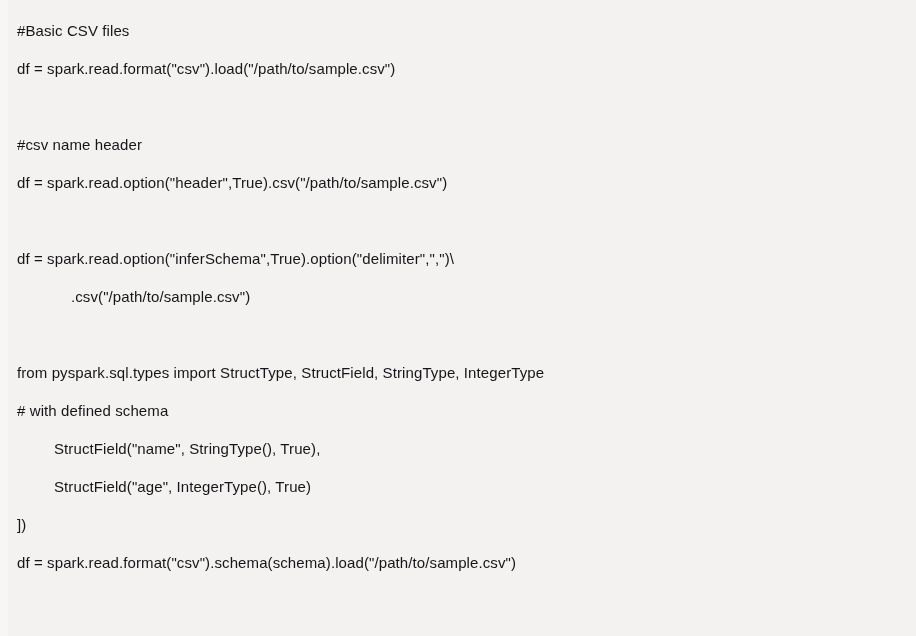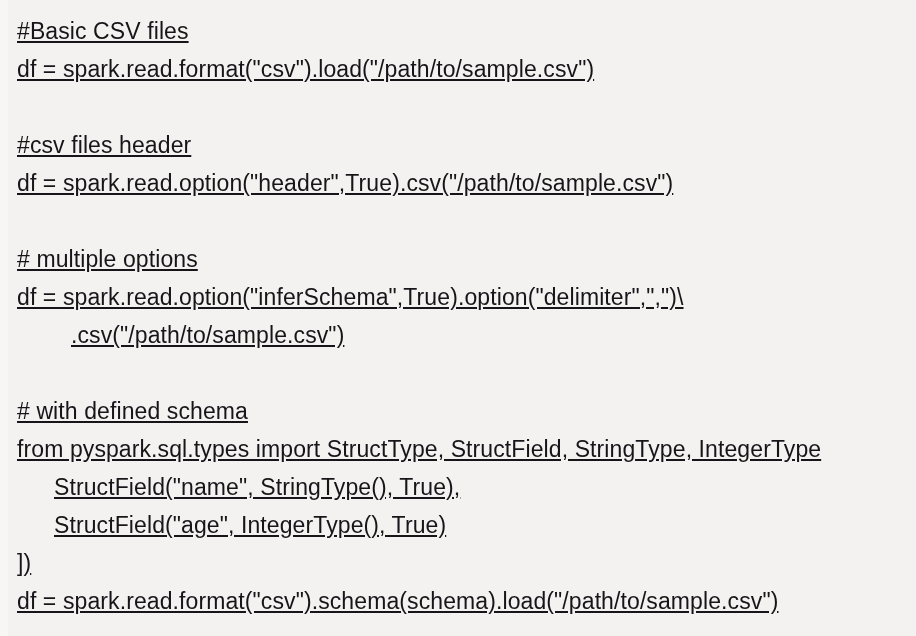--- a/index.html
+++ b/index.html
@@ -32,52 +32,50 @@
     height: 100%;
     background: #f7f6f5;
     pointer-events: none;
   }
   .code-line {
     position: relative;
     height: 38px;
     line-height: 38px;
     padding-left: 17px;
     font-family: "Liberation Sans", sans-serif;
-    font-size: 23px;
+    font-size: 15px;
     color: #16161a;
     white-space: pre;
     letter-spacing: 0.1px;
-    text-decoration: underline;
     -webkit-font-smoothing: antialiased;
   }
   .code-line.blank {
     height: 38px;
   }
   .code-line.indent-1 {
     padding-left: 54px;
   }
   .code-line.indent-2 {
     padding-left: 71px;
   }
 </style>
 </head>
 <body>
 
 <div id="snippet">
   <div id="code-lines">
       <div class="code-line">#Basic CSV files</div>
       <div class="code-line">df = spark.read.format("csv").load("/path/to/sample.csv")</div>
       <div class="code-line blank"></div>
-      <div class="code-line">#csv files header</div>
+      <div class="code-line">#csv name header</div>
       <div class="code-line">df = spark.read.option("header",True).csv("/path/to/sample.csv")</div>
       <div class="code-line blank"></div>
-      <div class="code-line"># multiple options</div>
       <div class="code-line">df = spark.read.option("inferSchema",True).option("delimiter",",")\</div>
       <div class="code-line indent-2">.csv("/path/to/sample.csv")</div>
       <div class="code-line blank"></div>
+      <div class="code-line">from pyspark.sql.types import StructType, StructField, StringType, IntegerType</div>
       <div class="code-line"># with defined schema</div>
-      <div class="code-line">from pyspark.sql.types import StructType, StructField, StringType, IntegerType</div>
       <div class="code-line indent-1">StructField("name", StringType(), True),</div>
       <div class="code-line indent-1">StructField("age", IntegerType(), True)</div>
       <div class="code-line">])</div>
       <div class="code-line">df = spark.read.format("csv").schema(schema).load("/path/to/sample.csv")</div>
     </div>
 </div>
 
 </body></html>

